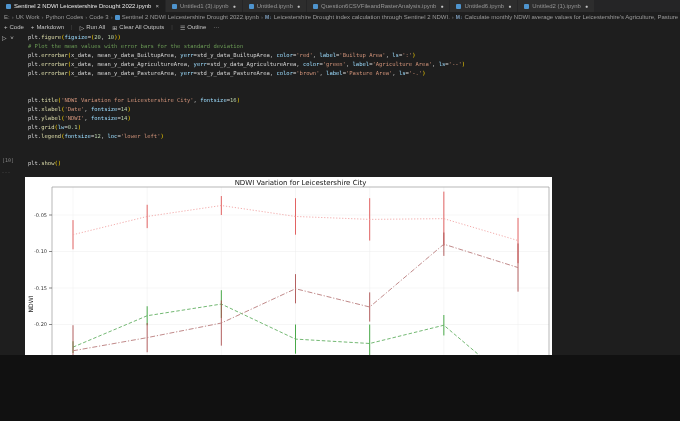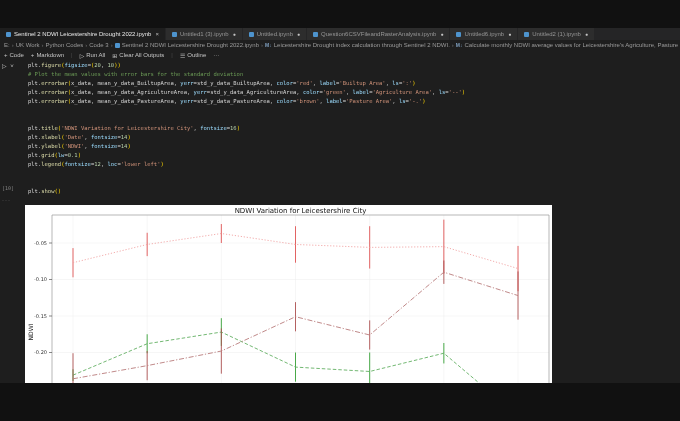--- a/index.html
+++ b/index.html
@@ -1,18 +1,18 @@
 <!DOCTYPE html>
 <html><head>
 <meta charset="utf-8">
 <style>
   html,body{margin:0;padding:0;background:#111;}
   *{box-sizing:border-box;}
   .root{position:relative;width:680px;height:355px;background:#1e1e1e;overflow:hidden;
-        font-family:"Liberation Sans",sans-serif;margin-top:28px;}
+        font-family:"Liberation Sans",sans-serif;}
   
   .tabbar{position:absolute;left:0;top:0;width:680px;height:12px;background:#252526;
           display:flex;align-items:stretch;overflow:hidden;}
   .tab{display:flex;align-items:center;gap:3px;padding:0 6px;background:#2d2d2d;
        color:#969696;border-right:1px solid #252526;font-size:6px;white-space:nowrap;cursor:pointer;}
   .tab.active{background:#1e1e1e;color:#e8e8e8;}
   .nbicon{display:inline-block;width:5px;height:5px;background:#4e94ce;border-radius:1px;flex:0 0 auto;}
   .tab .close{color:#bbbbbb;font-size:6px;margin-left:1px;}
   .tab .dot{color:#c5c5c5;font-size:5px;margin-left:1px;}
   

